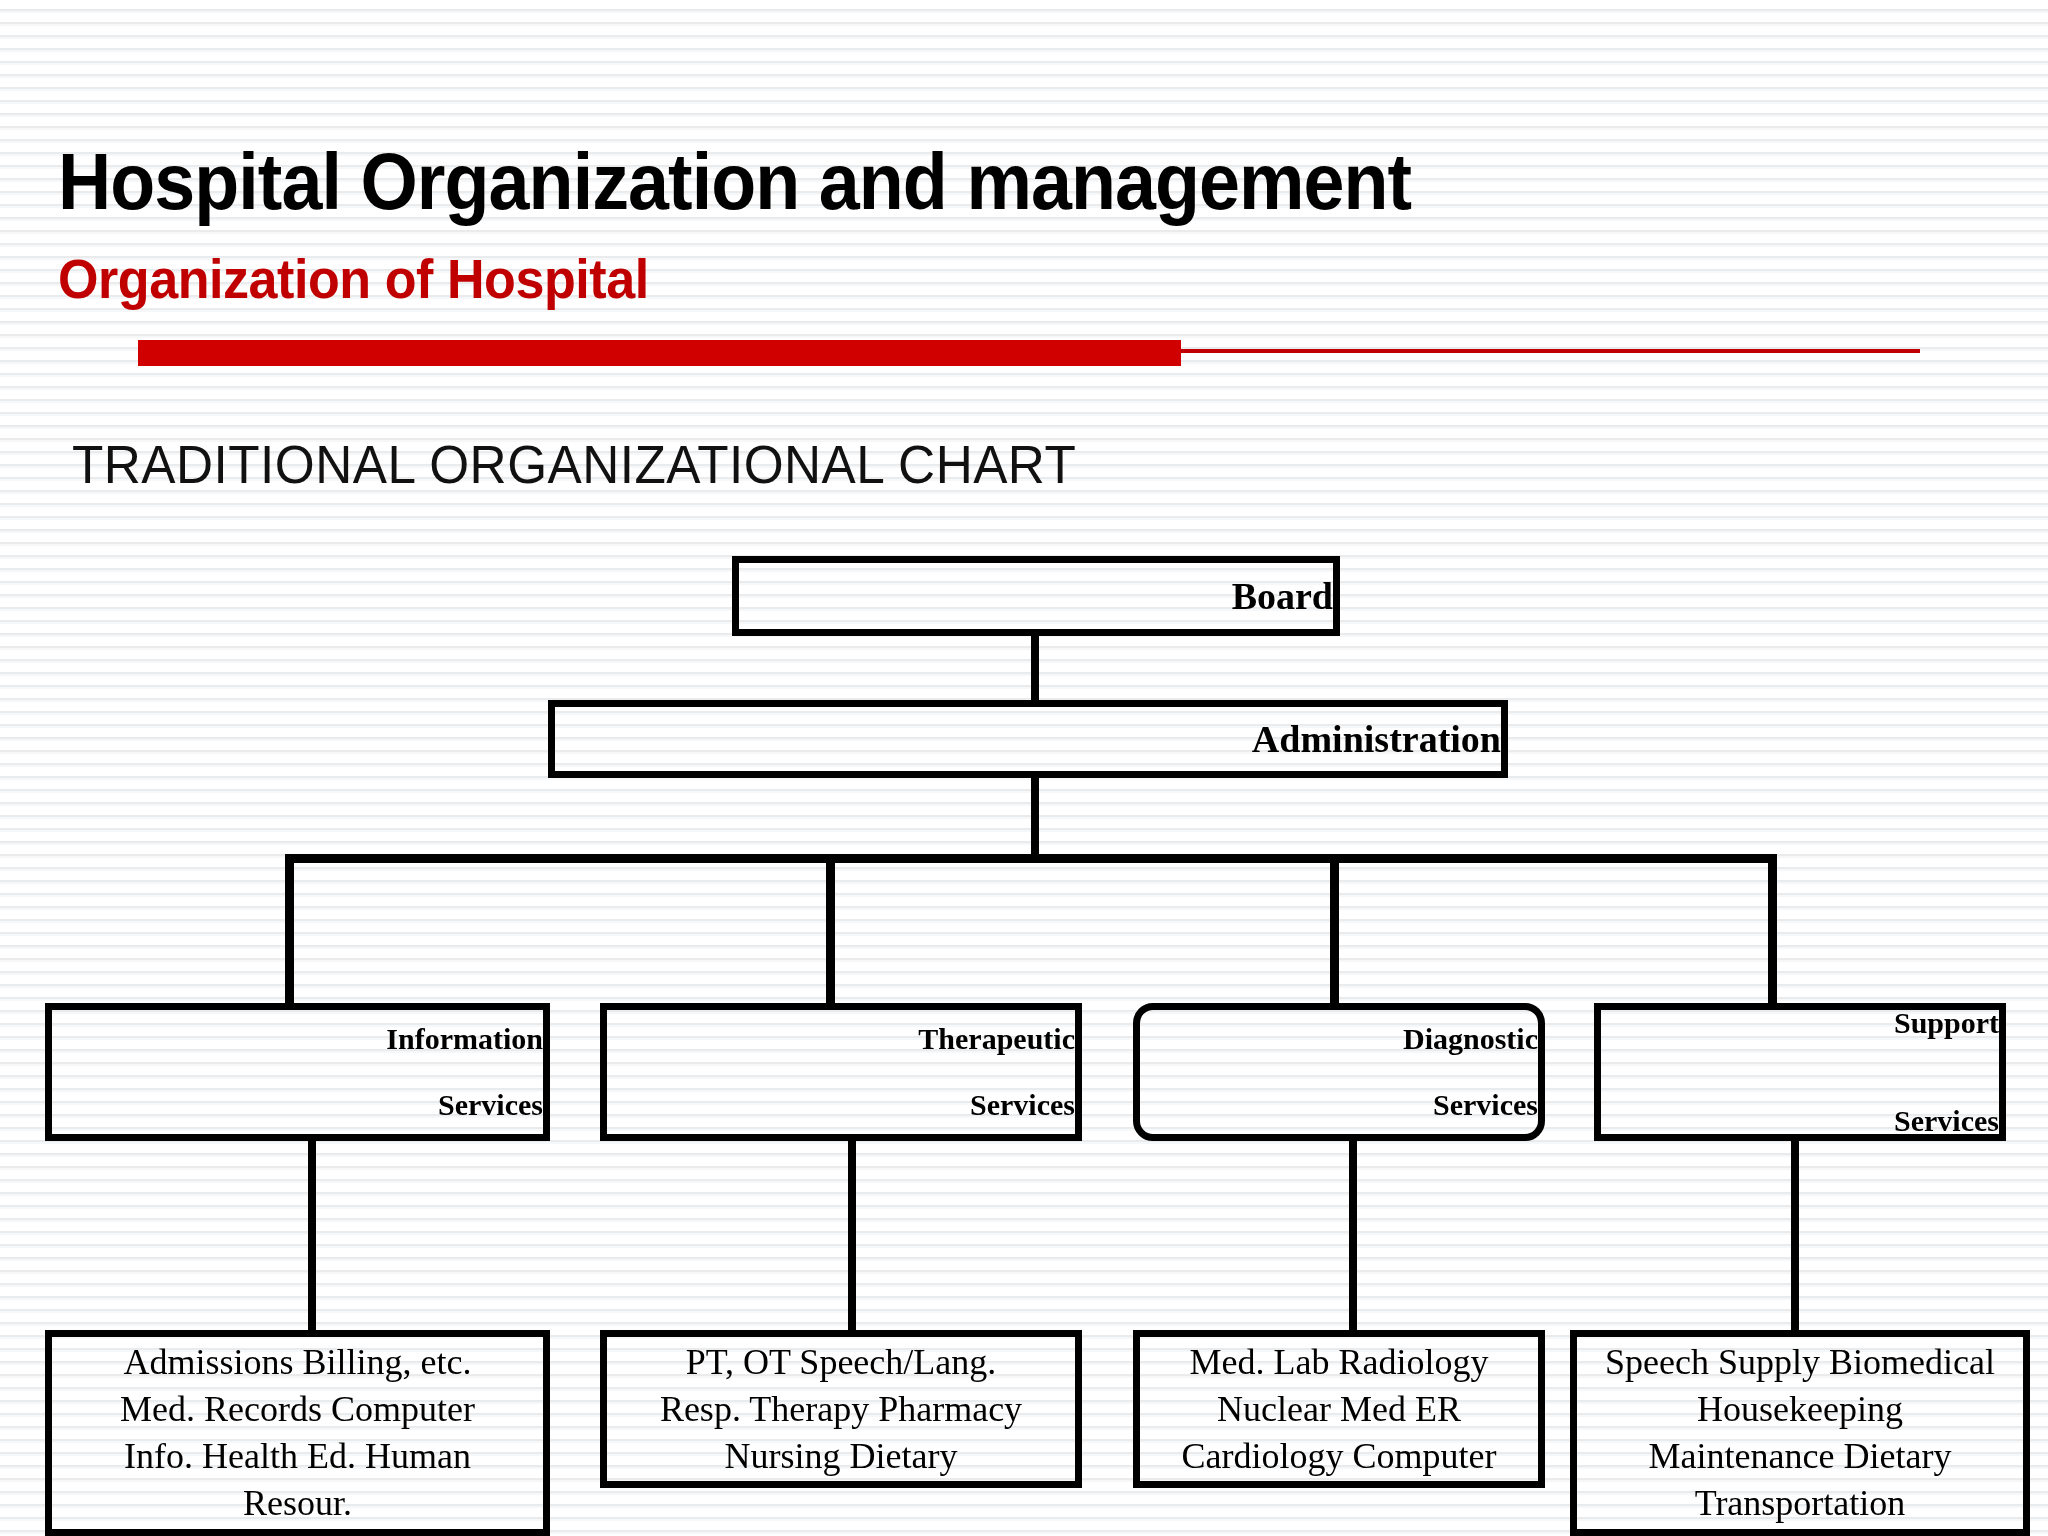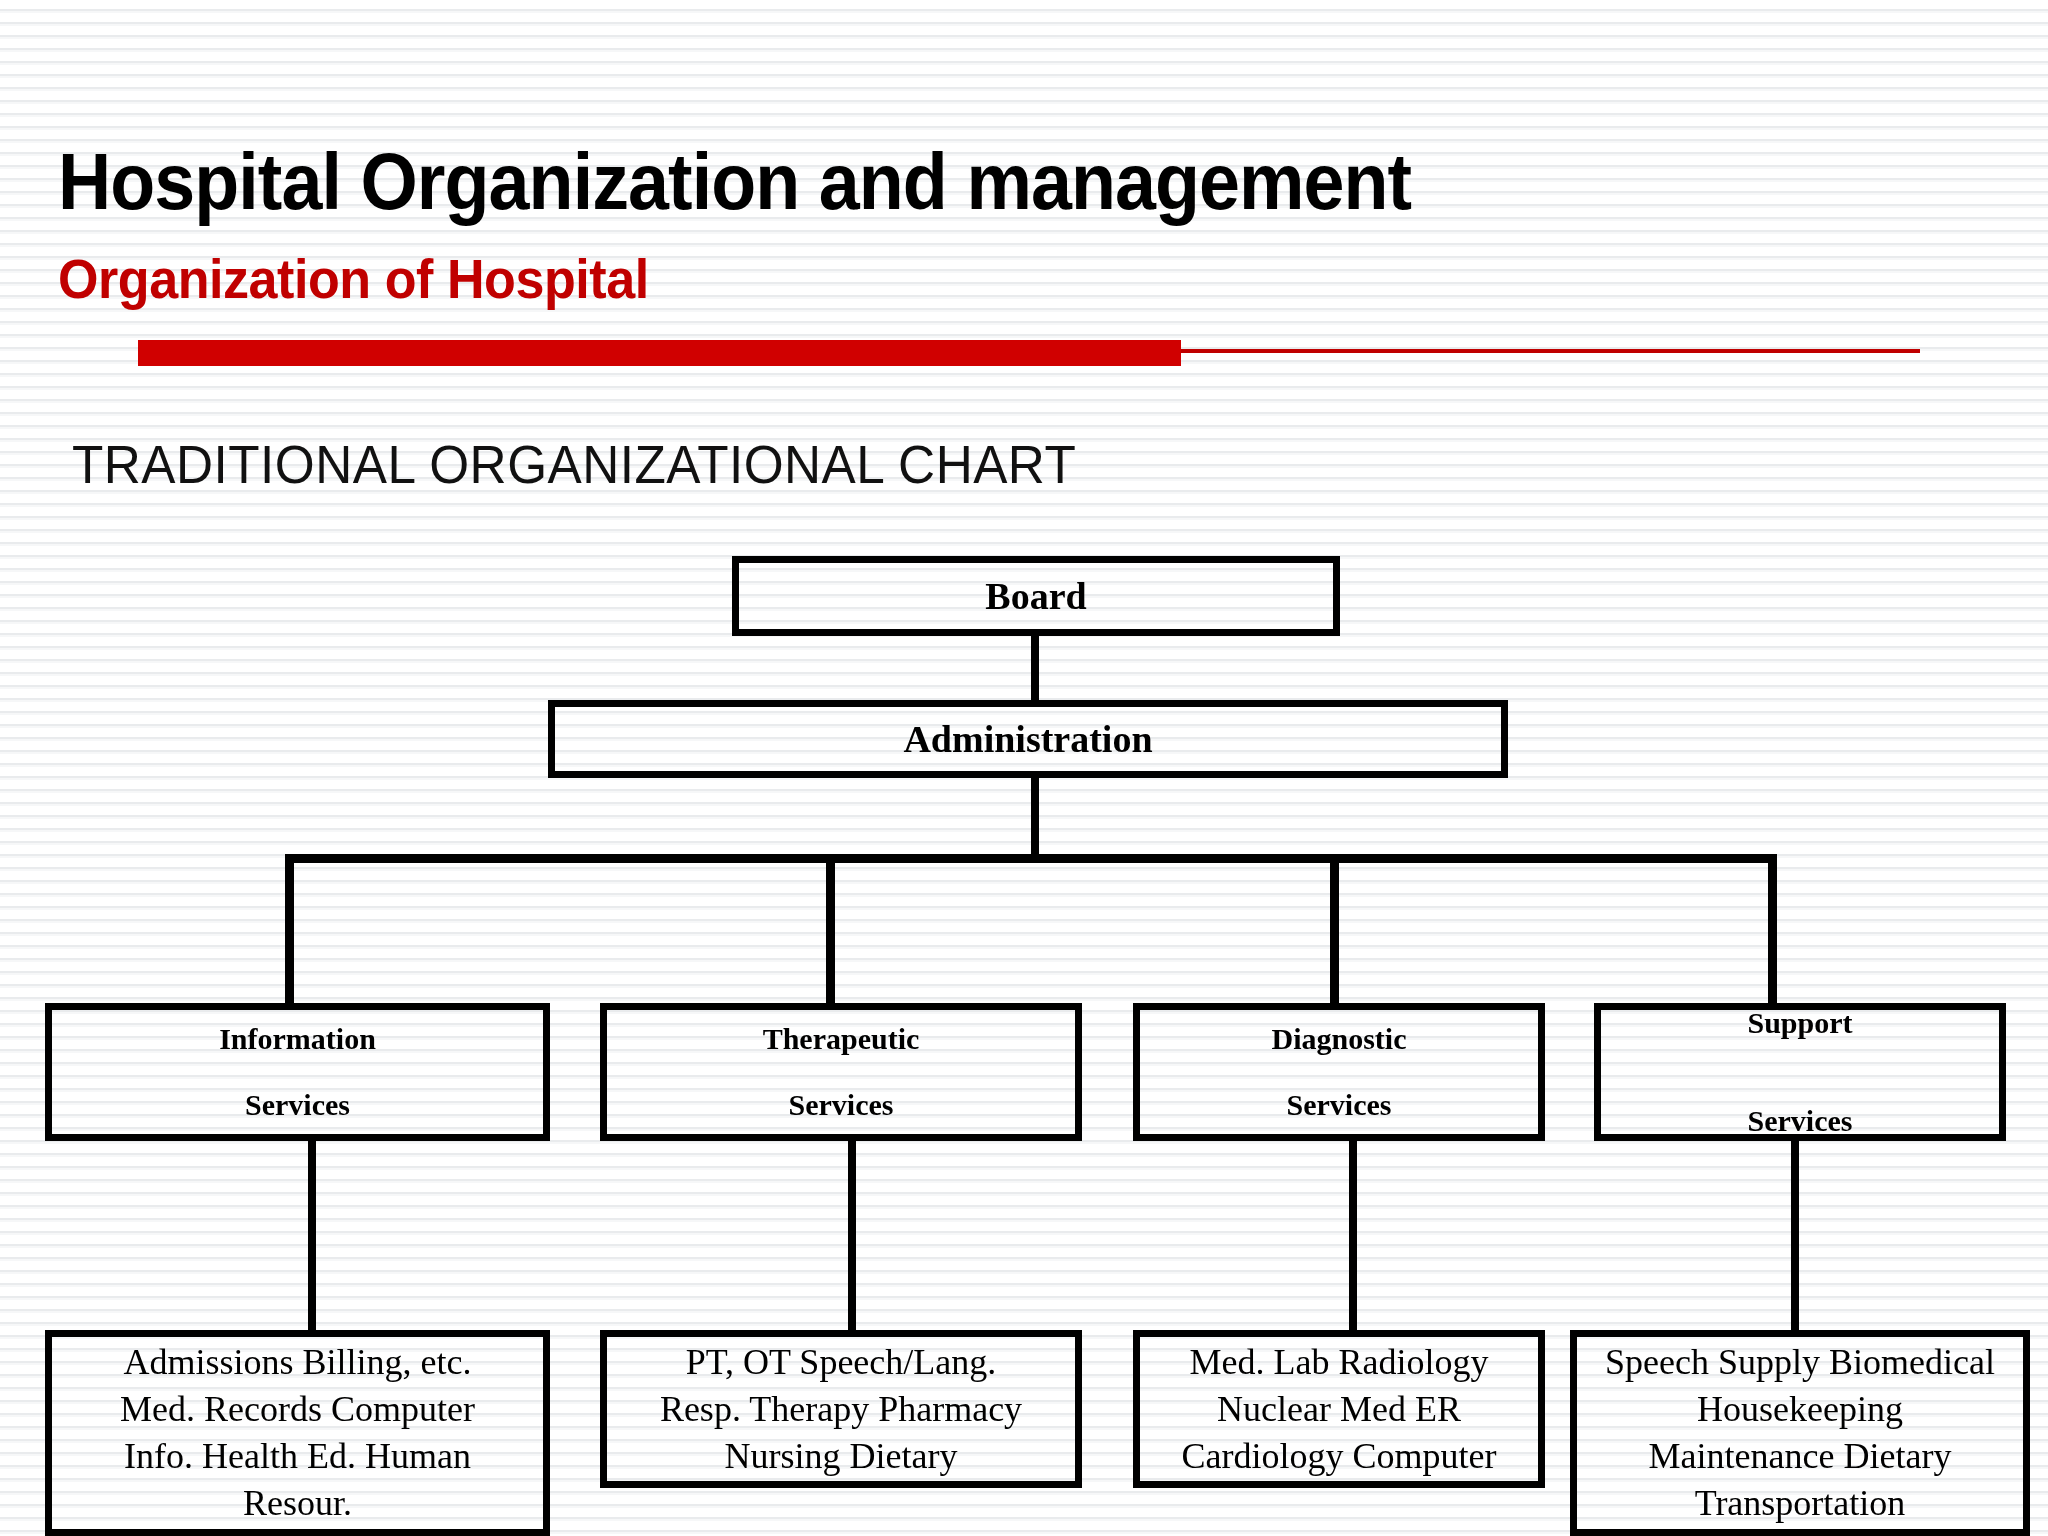--- a/index.html
+++ b/index.html
@@ -95,20 +95,21 @@
     display: flex;
     flex-direction: column;
     align-items: center;
     justify-content: center;
     text-align: center;
     font-family: "Liberation Serif", serif;
     color: #000000;
   }
   .node.bold {
     font-weight: bold;
+    text-align: right;
   }
   .node .line {
     display: block;
     width: 100%;
   }
 
   .node-top { font-size: 38px; line-height: 44px; }
   .node-svc { font-size: 30px; line-height: 40px; }
   .node-svc .line:first-child { margin-bottom: 26px; }
   .node-leaf { font-size: 36px; line-height: 47px; font-weight: normal; }
@@ -159,21 +160,21 @@
   <div class="node node-svc bold" style="left:45px; top:1003px; width:505px; height:138px;">
     <span class="line">Information</span>
     <span class="line">Services</span>
   </div>
 
   <div class="node node-svc bold" style="left:600px; top:1003px; width:482px; height:138px;">
     <span class="line">Therapeutic</span>
     <span class="line">Services</span>
   </div>
 
-  <div class="node node-svc bold" style="left:1133px; top:1003px; width:412px; height:138px;">
+  <div class="node node-svc bold" style="left:1133px; top:1003px; width:412px; height:138px;border-radius:20px;">
     <span class="line">Diagnostic</span>
     <span class="line">Services</span>
   </div>
 
   <div class="node node-svc bold" style="left:1594px; top:1003px; width:412px; height:138px;gap:32px;">
     <span class="line">Support</span>
     <span class="line">Services</span>
   </div>
 
   <div class="node node-leaf" style="left:45px; top:1330px; width:505px; height:206px;">

